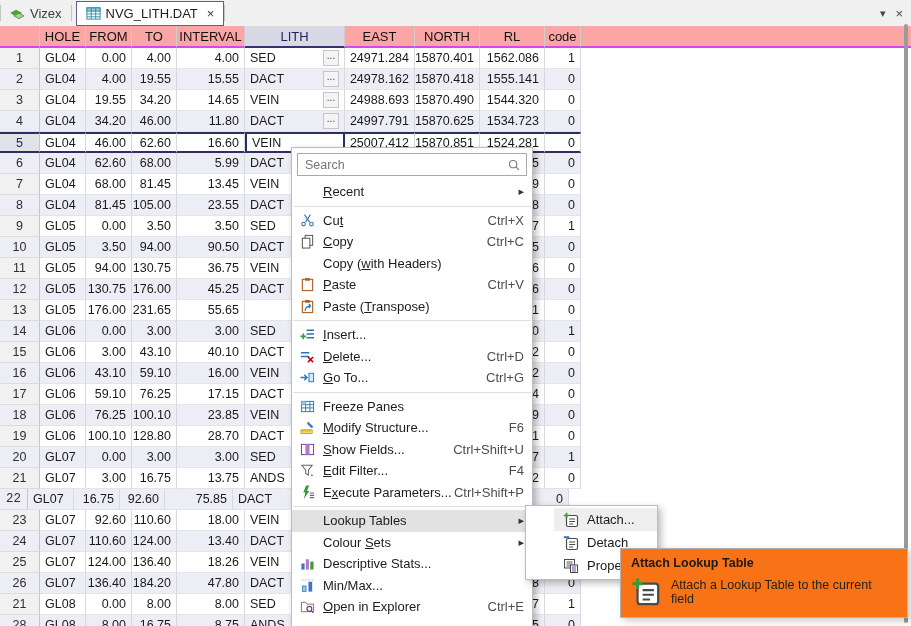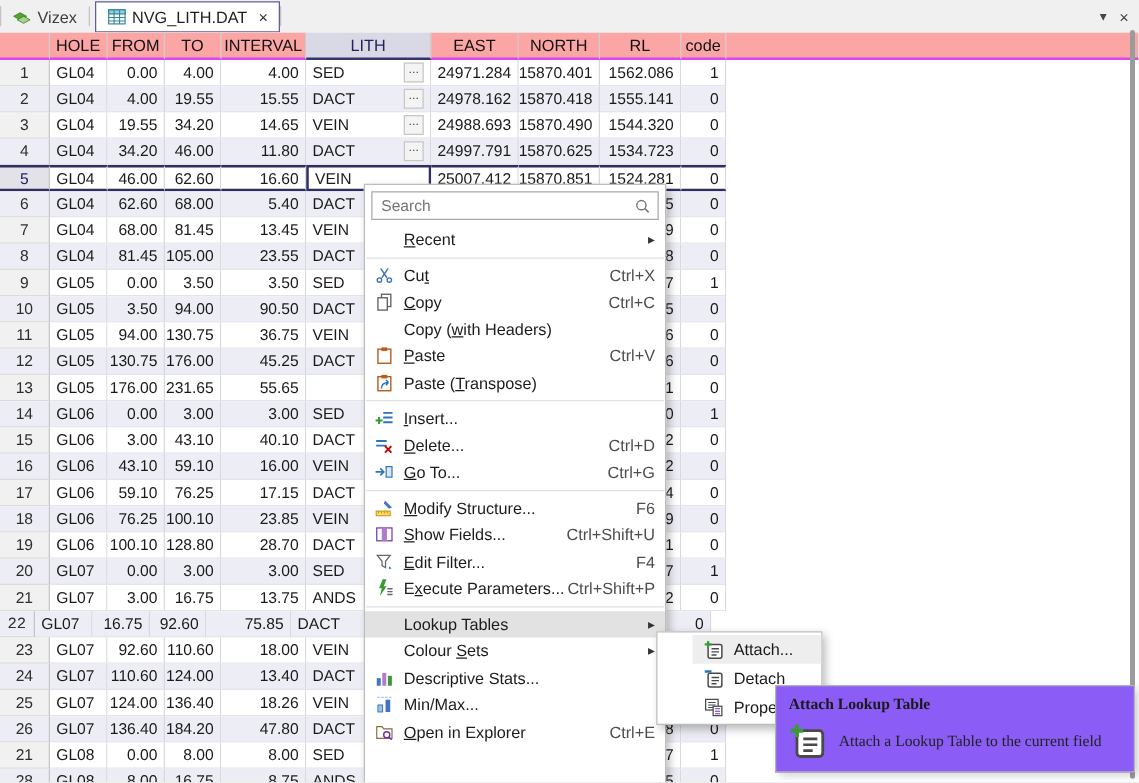--- a/index.html
+++ b/index.html
@@ -63,23 +63,23 @@
 
   
   .submenu{position:absolute;left:525px;top:505px;width:133px;background:#fff;border:1px solid #bdbdbd;
            box-shadow:3px 3px 7px rgba(0,0,0,.28);z-index:11;padding:2px 0;font-size:13px;box-sizing:border-box;}
   .smi{display:flex;align-items:center;height:23px;margin-left:28px;}
   .smi.hl{background:#eeeeee;}
   .smi .gutter{width:33px;display:flex;justify-content:center;align-items:center;flex:none;}
   .smi .gutter svg{width:16px;height:16px;}
 
   
-  .tooltip{position:absolute;left:620px;top:548px;width:288px;height:70px;background:#8b5cf6;
+  .tooltip{position:absolute;left:620px;top:548px;width:288px;height:70px;background:#f97316;
            border:1px solid #b2b2b2;box-shadow:3px 3px 7px rgba(0,0,0,.2);z-index:12;
-           box-sizing:border-box;padding:7px 10px;font-size:12.5px;font-family:Liberation Serif, serif;}
+           box-sizing:border-box;padding:7px 10px;font-size:12.5px;}
   .tt-title{font-weight:bold;color:#1a1a1a;}
   .tt-body{display:flex;align-items:center;gap:10px;margin-top:7px;}
   .tt-icon{width:30px;height:30px;flex:none;}
   .tt-icon svg{width:100%;height:100%;}
   .tt-text{color:#222;}
 </style>
 </head>
 <body>
 
 <div class="screen">
@@ -292,21 +292,21 @@
         <div class="cell" style="width: 46px;">
           <span>GL04</span>
         </div>
         <div class="cell num" style="width: 46px;">
           <span>62.60</span>
         </div>
         <div class="cell num" style="width: 45px;">
           <span>68.00</span>
         </div>
         <div class="cell num" style="width: 68px;">
-          <span>5.40</span>
+          <span>5.99</span>
         </div>
         <div class="cell" style="width: 100px;">
           <span>DACT</span>
         </div>
         <div class="cell num" style="width: 70px;">
           <span></span>
         </div>
         <div class="cell num" style="width: 65px;">
           <span></span>
         </div>
@@ -1087,20 +1087,30 @@
           <span class="gutter">
             <svg viewBox="0 0 16 16">
               <path d="M.5 8h7M4.5 5 7.5 8l-3 3" fill="none" stroke="#2e75b6" stroke-width="1.4"></path>
               <rect x="9.5" y="3.5" width="5" height="9" fill="#dbe5f1" stroke="#2e75b6"></rect>
             </svg>
           </span>
           <span class="lbl"><u>G</u>o To...</span>
           <span class="sc">Ctrl+G</span>
         </div>
         <div class="msep"></div>
+        <div class="mi">
+          <span class="gutter">
+            <svg viewBox="0 0 16 16">
+              <rect x="1.5" y="2.5" width="13" height="11" fill="#fff" stroke="#2e75b6"></rect>
+              <path d="M1.5 6h13M1.5 9.5h13M6 2.5v11M10.5 2.5v11" stroke="#2e75b6"></path>
+              <rect x="1.5" y="2.5" width="4.5" height="3.5" fill="#9dc3e6"></rect>
+            </svg>
+          </span>
+          <span class="lbl">Freeze Panes</span>
+        </div>
         <div class="mi">
           <span class="gutter">
             <svg viewBox="0 0 16 16">
               <rect x="1" y="10.5" width="12" height="4" fill="#ffd966" stroke="#bf9000" stroke-width="0.8"></rect>
               <path d="M3 10.5v2M5.5 10.5v2M8 10.5v2M10.5 10.5v2" stroke="#bf9000" stroke-width="0.8"></path>
               <path d="M8.5 1.5l6 6-2.5 1-4.5-4.5z" fill="#4472c4"></path>
             </svg>
           </span>
           <span class="lbl"><u>M</u>odify Structure...</span>
           <span class="sc">F6</span>

